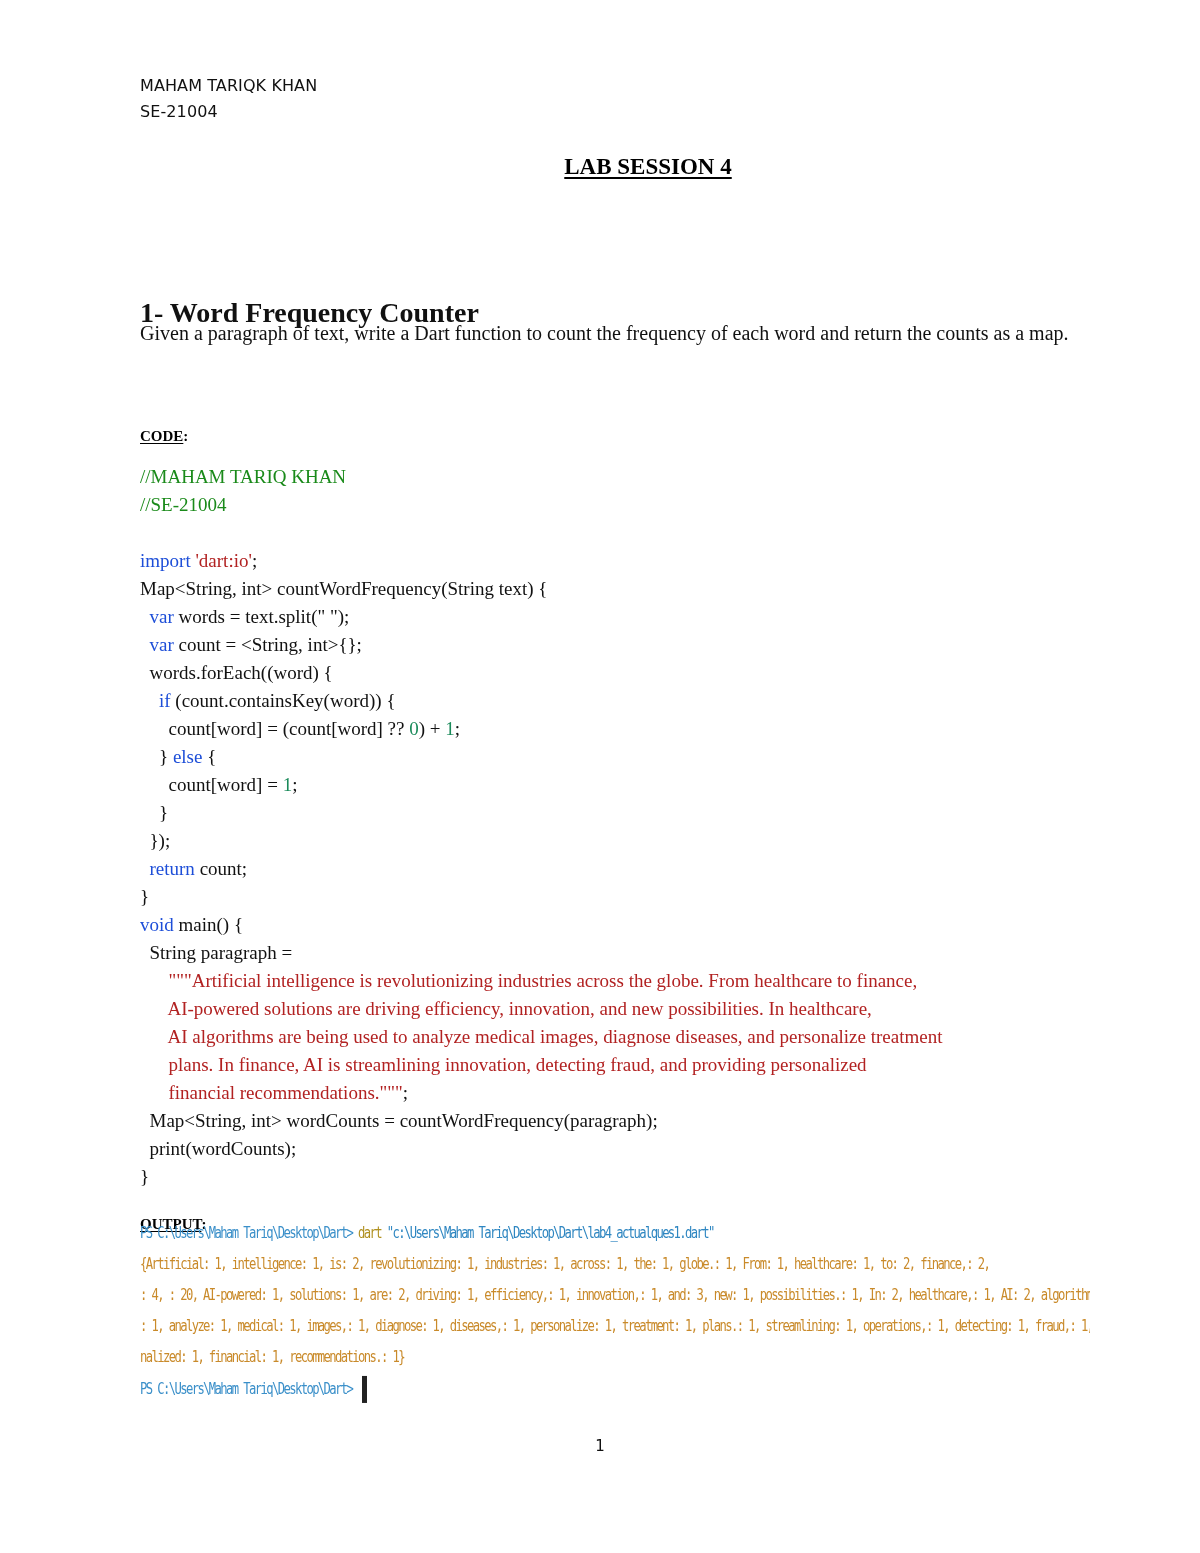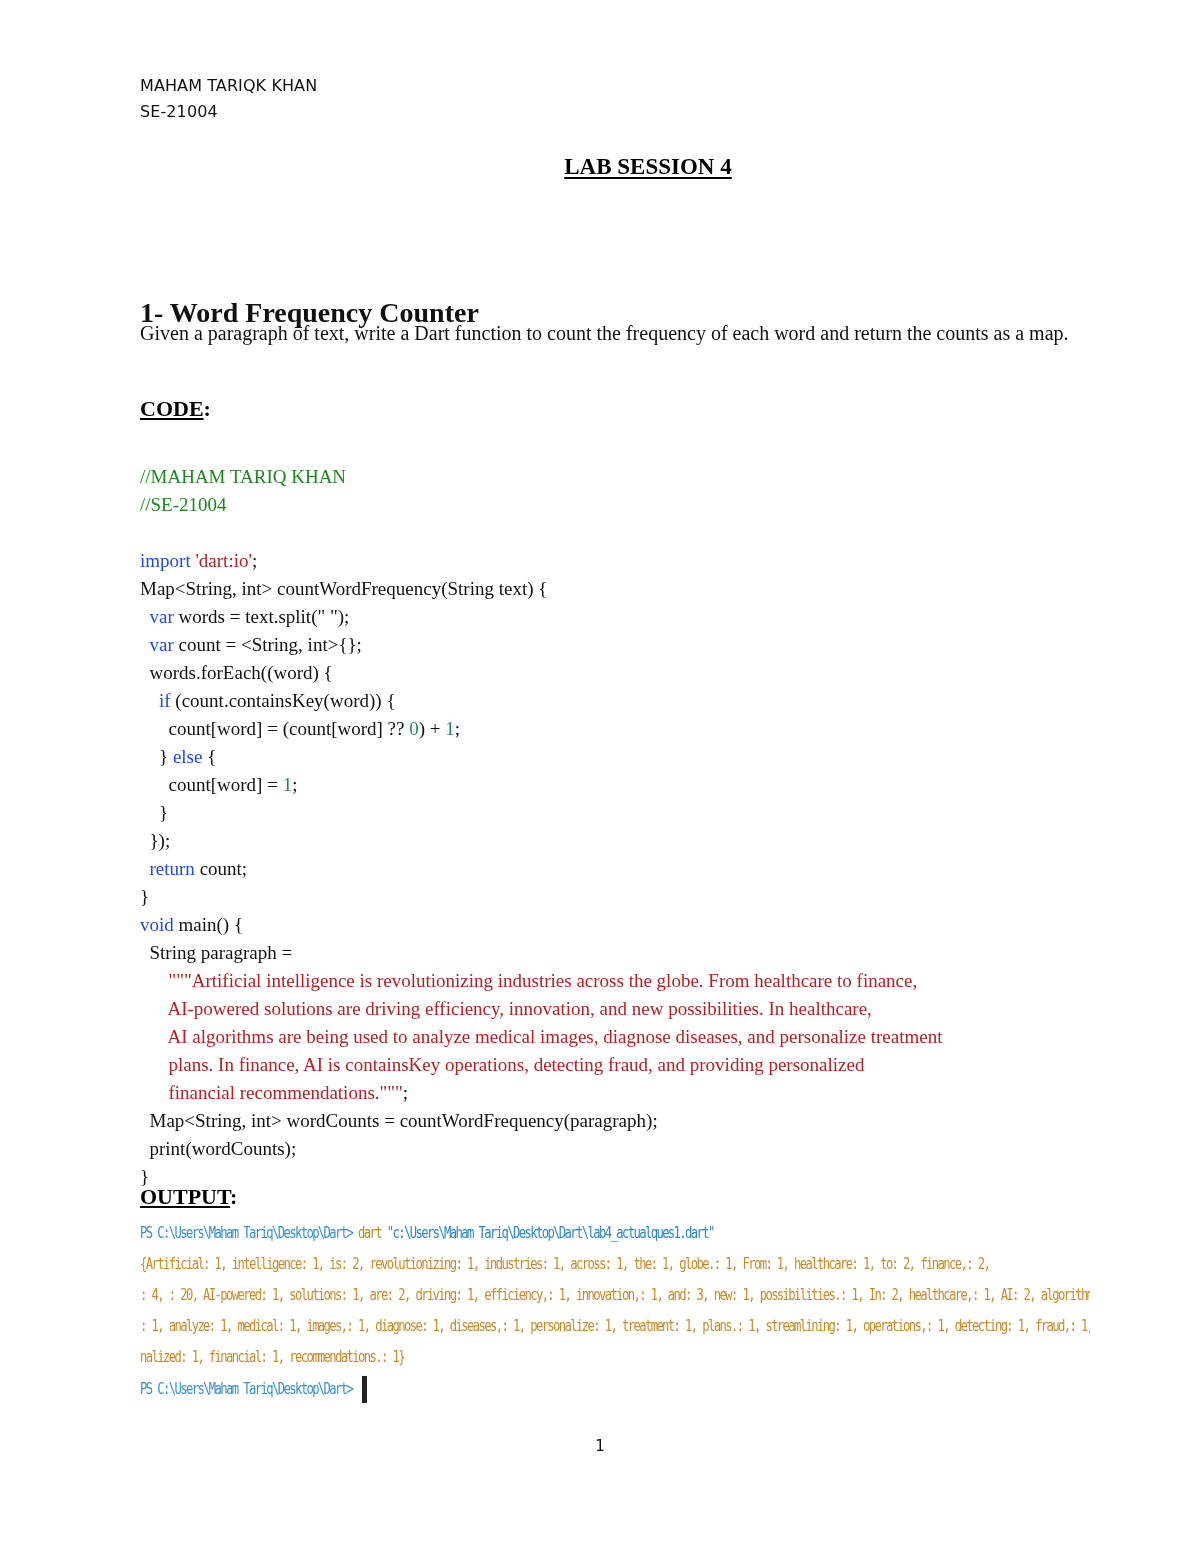--- a/index.html
+++ b/index.html
@@ -11,21 +11,21 @@
     #studentid { top: 102px; }
 
     .title { position: absolute; left: 0; width: 1200px; text-align: center; font-family: "Liberation Serif", serif; font-weight: bold; font-size: 23px; color: #000; text-decoration: underline; text-underline-offset: 3px; margin-left: 48px; }
     #title1 { top: 154px; }
     #title2 { top: 203px; }
 
     .serif { font-family: "Liberation Serif", serif; color: #111; }
     #q-heading { position: absolute; left: 140px; top: 288px; font-size: 28px; font-weight: bold; margin-top: 9px; }
     #q-desc { position: absolute; left: 140px; top: 318px; width: 940px; font-size: 20px; line-height: 31px; font-family: Liberation Serif, serif; }
 
-    .section-label { position: absolute; left: 140px; font-family: "Liberation Serif", serif; font-weight: bold; font-size: 22px; color: #000; }
+    .section-label { position: absolute; left: 140px; font-family: "Liberation Serif", serif; font-weight: bold; font-size: 15px; color: #000; margin-top: 32px; }
     .section-label .u { text-decoration: underline; text-underline-offset: 2px; }
     #code-label { top: 396px; }
     #output-label { top: 1184px; }
 
     .code { position: absolute; left: 140px; top: 428px; font-family: "Liberation Serif", serif; font-size: 19px; color: #111; margin-top: 35px; }
     .cl { height: 28px; line-height: 28px; white-space: pre; }
     .cm { color: #1a8a1a; }
     .kw { color: #1d4ed8; }
     .str { color: #b22222; }
     .num { color: #1a8a5a; }
@@ -70,21 +70,21 @@
     <div class="cl"><span>      count[word] = </span><span class="num">1</span><span>;</span></div>
     <div class="cl">    }</div>
     <div class="cl">  });</div>
     <div class="cl"><span>  </span><span class="kw">return</span><span> count;</span></div>
     <div class="cl">}</div>
     <div class="cl"><span class="kw">void</span><span> main() {</span></div>
     <div class="cl">  String paragraph =</div>
     <div class="cl str"><span>      </span><span>"""Artificial intelligence is revolutionizing industries across the globe. From healthcare to finance,</span></div>
     <div class="cl str"><span>      </span><span>AI-powered solutions are driving efficiency, innovation, and new possibilities. In healthcare,</span></div>
     <div class="cl str"><span>      </span><span>AI algorithms are being used to analyze medical images, diagnose diseases, and personalize treatment</span></div>
-    <div class="cl str"><span>      </span><span>plans. In finance, AI is containsKey operations, detecting fraud, and providing personalized</span></div>
+    <div class="cl str"><span>      </span><span>plans. In finance, AI is streamlining innovation, detecting fraud, and providing personalized</span></div>
     <div class="cl"><span>      </span><span class="str">financial recommendations."""</span><span>;</span></div>
     <div class="cl">  Map&lt;String, int&gt; wordCounts = countWordFrequency(paragraph);</div>
     <div class="cl">  print(wordCounts);</div>
     <div class="cl">}</div>
   </div>
 
   <div id="output-label" class="section-label"><span class="u">OUTPUT</span><span>:</span></div>
 
   <div class="terminal">
     <div class="tl"><span class="t-prompt">PS C:\Users\Maham Tariq\Desktop\Dart&gt; </span><span class="t-cmd">dart </span><span class="t-str">"c:\Users\Maham Tariq\Desktop\Dart\lab4_actualques1.dart"</span></div>

